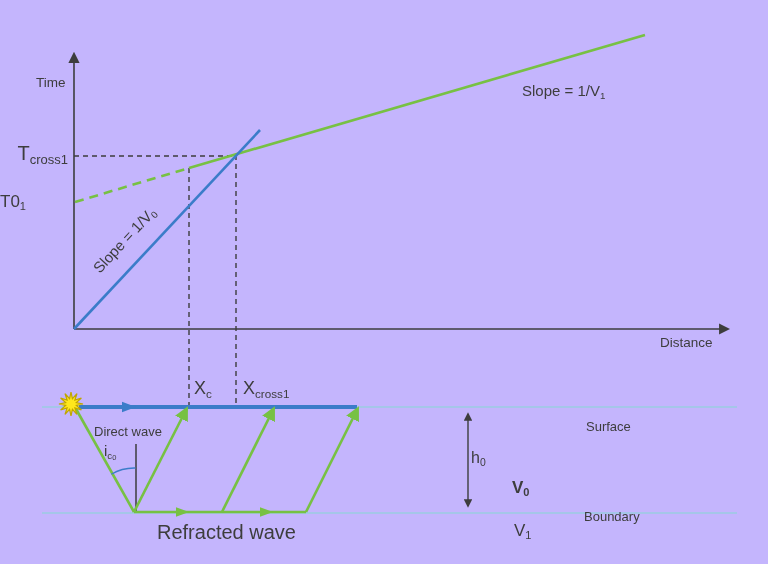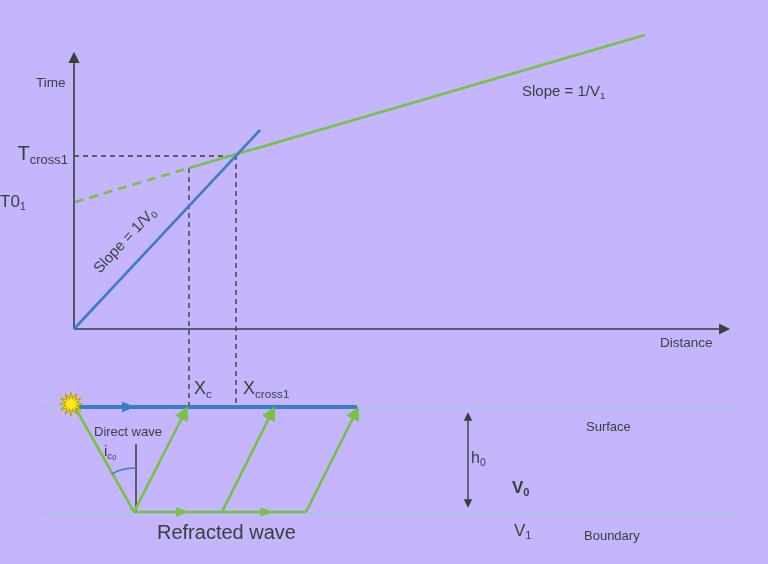--- a/index.html
+++ b/index.html
@@ -117,21 +117,21 @@
   </div>
 
   <div class="lbl refr-lbl" style="left:157px; top:521px;">
     <span>Refracted wave</span>
   </div>
 
   <div class="lbl small-lbl" style="left:586px; top:388px;margin-top:32px;">
     <span>Surface</span>
   </div>
 
-  <div class="lbl small-lbl" style="left:584px; top:529px;">
+  <div class="lbl small-lbl" style="left:584px; top:510px;">
     <span>Boundary</span>
   </div>
 
   <div class="lbl ic-lbl" style="left:104px; top:442px;">
     <span>i</span><span class="sub">c</span><span class="subsub">0</span>
   </div>
 
   <div class="lbl h-lbl" style="left:471px; top:449px;">
     <span>h</span><span class="sub">0</span>
   </div>

